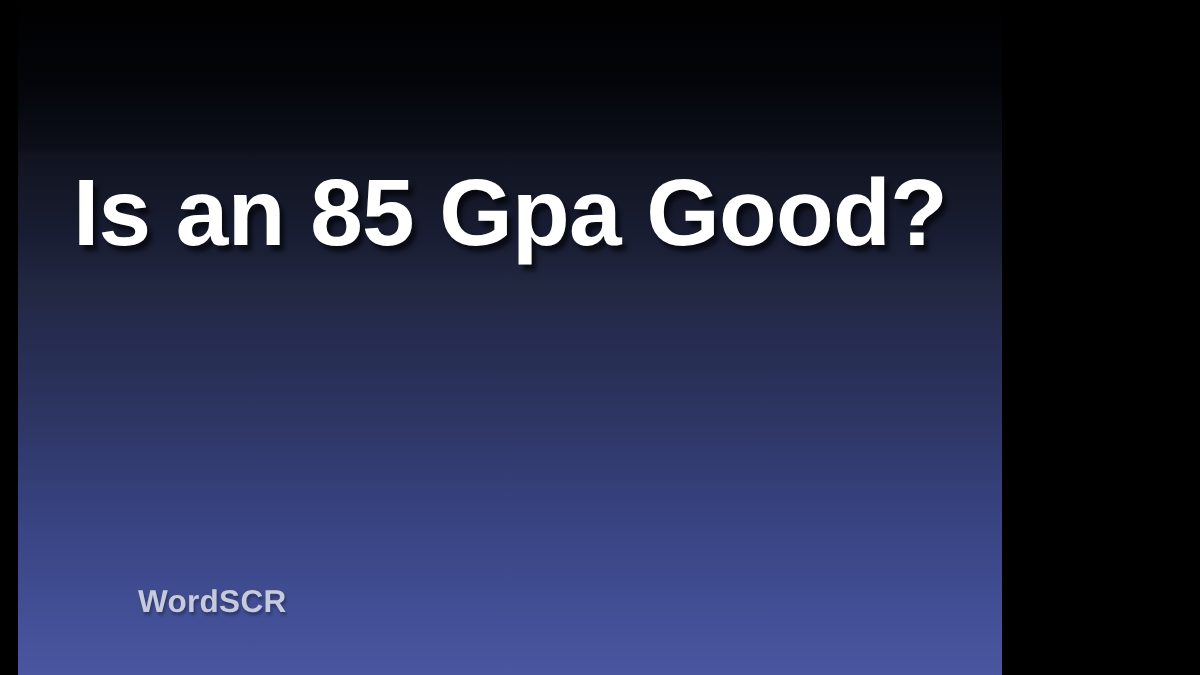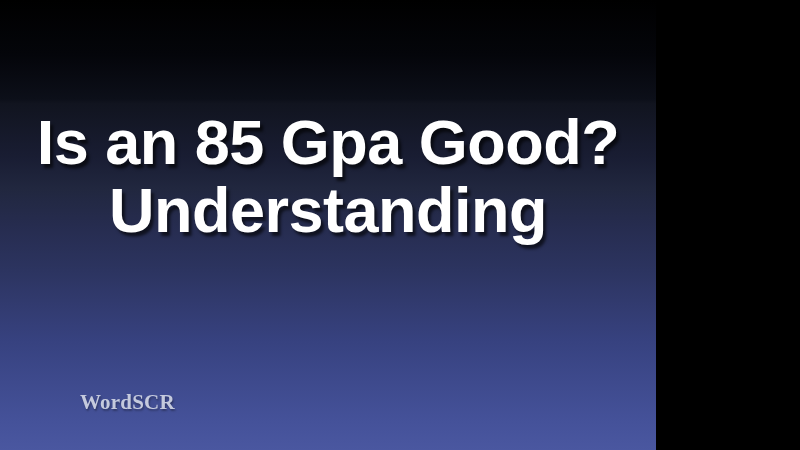--- a/index.html
+++ b/index.html
@@ -25,20 +25,21 @@
         #21273f   42%,
         #262c4f   50%,
         #2c3460   60%,
         #323b70   68%,
         #374280   76%,
         #3e4a8d   85%,
         #45529a   94%,
         #4a57a0  100%
     );
     font-family: "Liberation Sans", sans-serif;
+    margin-left: 12px;
     -webkit-font-smoothing: antialiased;
   }
 
   
   #left-edge-strip {
     position: absolute;
     top: 0;
     left: 0;
     width: 6px;
     height: 100%;
@@ -79,30 +80,28 @@
   #brand {
     position: absolute;
     left: 80px;
     top: 390px;
     color: #c5cadd;
     font-size: 21px;
     font-weight: bold;
     letter-spacing: 0.2px;
     text-shadow: 1px 2px 2px rgba(0, 0, 0, 0.30);
     white-space: nowrap;
-    font-family: Liberation Serif, serif;
   }
 </style>
 </head>
 <body>
 
 <div id="card">
 
   <div id="left-edge-strip"></div>
 
   <div id="headline">
     <span class="hl-line">Is an 85 Gpa Good?</span>
-    <span class="hl-line">Understanding</span>
   </div>
 
   <div id="brand">WordSCR</div>
 
 </div>
 
 </body></html>

